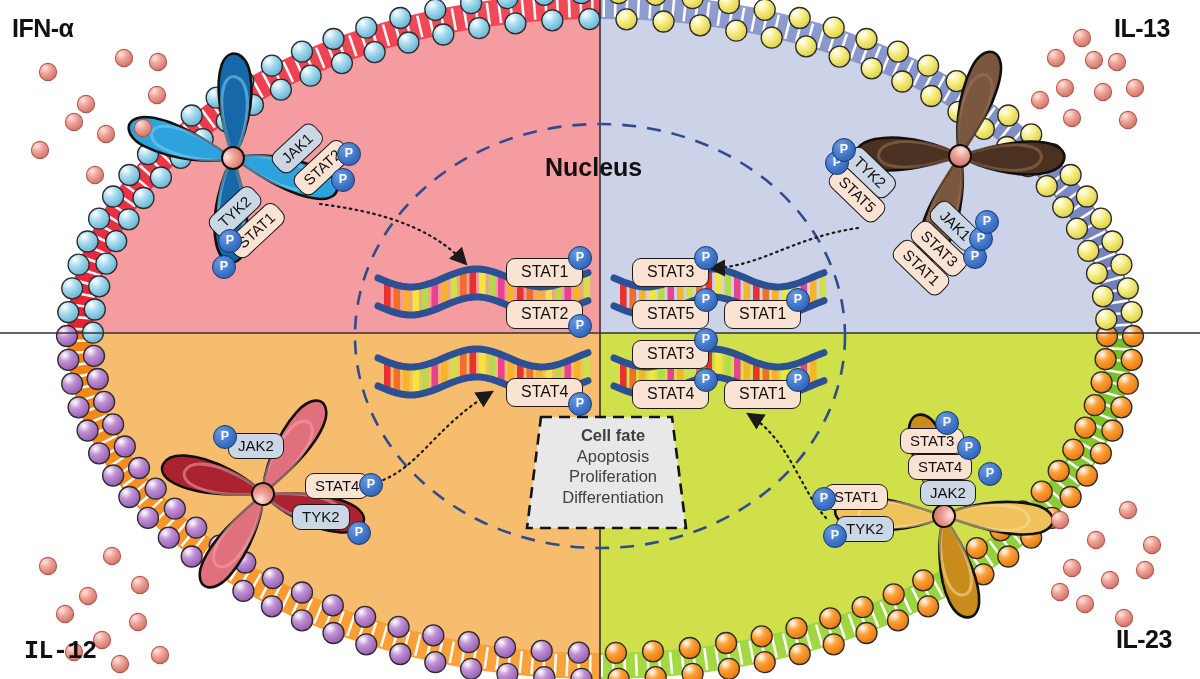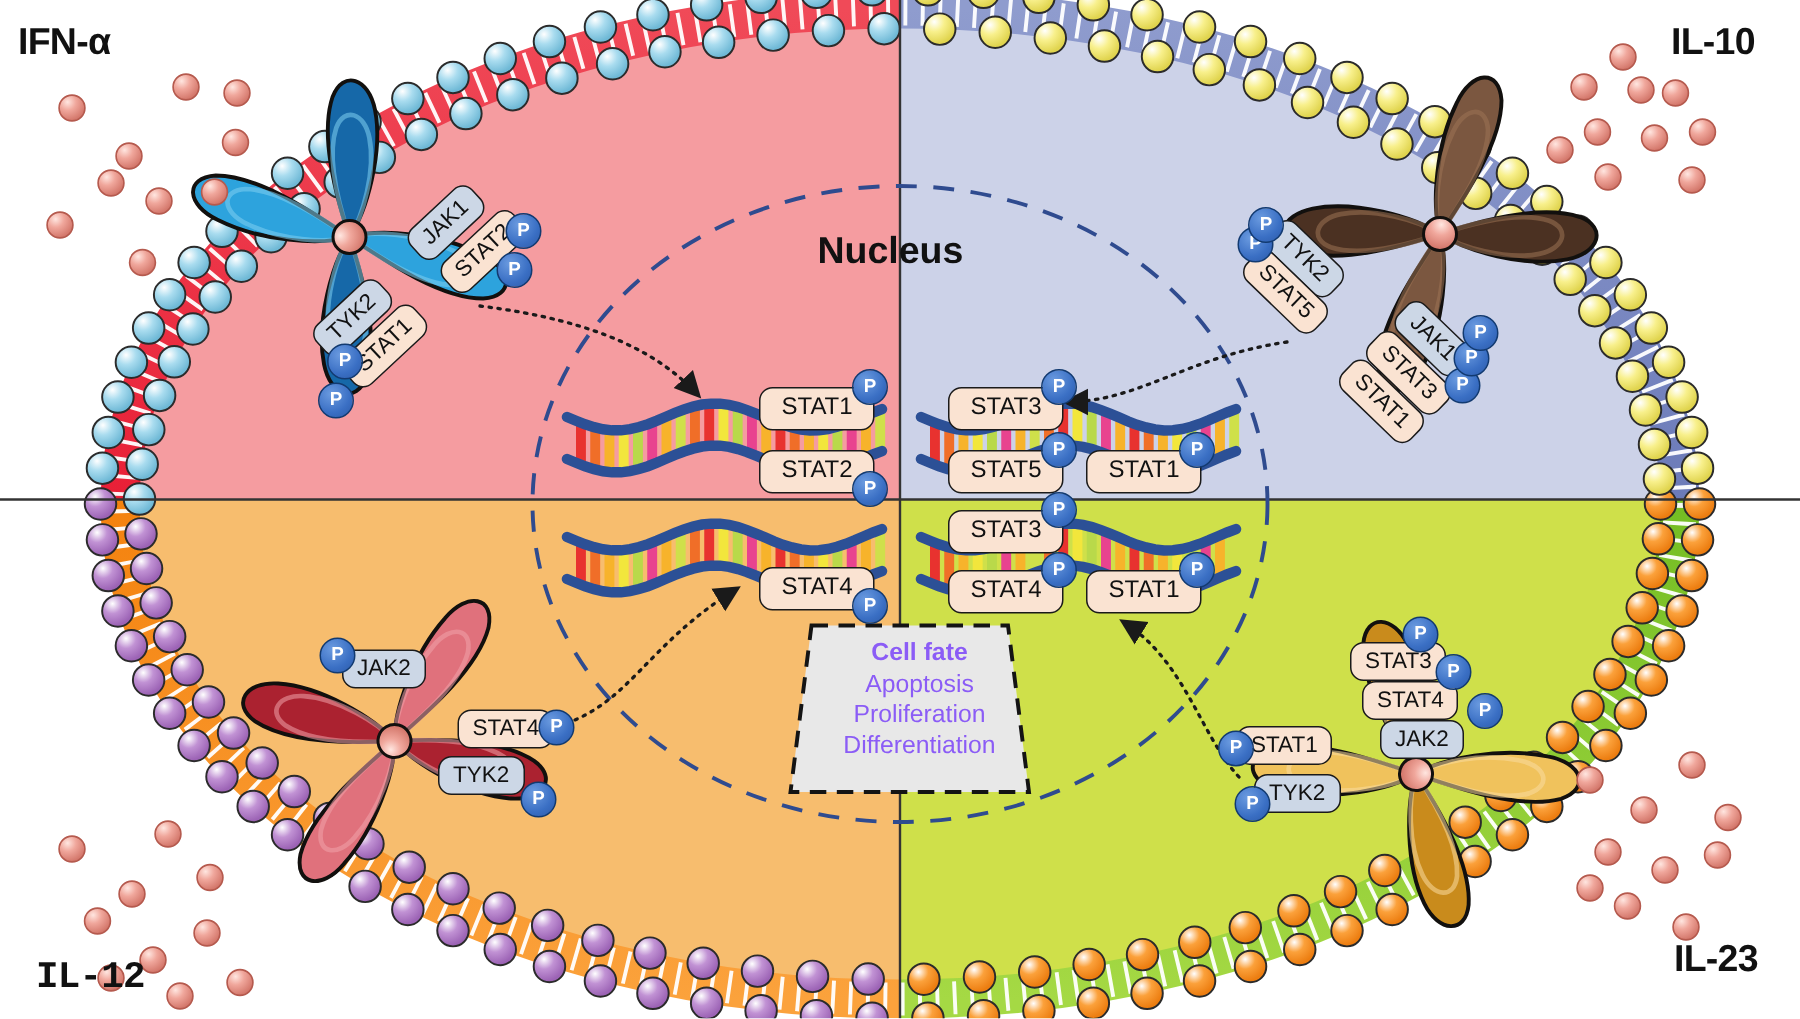--- a/index.html
+++ b/index.html
@@ -6,21 +6,21 @@
   html,body{margin:0;padding:0;background:#ffffff;}
   body{font-family:"Liberation Sans", sans-serif;}
   #stage{position:relative;width:1200px;height:679px;background:#ffffff;overflow:hidden;border-radius:25px;}
   #stage svg{position:absolute;left:0;top:0;}
   .corner-label{position:absolute;font-weight:bold;font-size:25px;color:#111111;letter-spacing:-0.5px;font-family:"Liberation Sans", sans-serif;}
   #lbl-ifna{left:12px;top:14px;}
   #lbl-il10{left:1114px;top:14px;}
   #lbl-il12{left:24px;top:637px;font-family:Liberation Mono, monospace;}
   #lbl-il23{left:1116px;top:625px;}
   .nuc-label{position:absolute;left:545px;top:153px;font-size:25px;font-weight:bold;color:#111;}
-  .cellfate{position:absolute;left:548px;top:425px;width:130px;text-align:center;color:#8b5cf6;font-size:16.5px;line-height:20.5px;}
+  .cellfate{position:absolute;left:548px;top:425px;width:130px;text-align:center;color:#404040;font-size:16.5px;line-height:20.5px;}
   .cellfate .hd{font-weight:bold;}
   .pill{position:absolute;transform-origin:0 0;white-space:nowrap;border:1.7px solid #1a1a1a;border-radius:9px;
         font-size:15px;line-height:1;padding:4px 9px 5px 9px;color:#111;font-family:"Liberation Sans", sans-serif;}
   .pill.jak{background:#ccd7e6;}
   .pill.stat{background:#fae3d2;}
   .pdot{position:absolute;width:22px;height:22px;border-radius:50%;background:radial-gradient(circle at 35% 30%,#6b9be0,#3a6fc4 60%,#2d5aa8);
         border:1.4px solid #123a70;color:#fff;font-size:12.5px;font-weight:bold;text-align:center;line-height:20px;}
 </style>
 </head>
 <body>
@@ -520,21 +520,21 @@
         <circle cx="1145" cy="570" r="8.6" fill="url(#gLigand)" stroke="#b55a4e" stroke-width="1.1"></circle>
         <circle cx="1085" cy="604" r="8.6" fill="url(#gLigand)" stroke="#b55a4e" stroke-width="1.1"></circle>
         <circle cx="1124" cy="618" r="8.6" fill="url(#gLigand)" stroke="#b55a4e" stroke-width="1.1"></circle>
         <circle cx="1060" cy="592" r="8.6" fill="url(#gLigand)" stroke="#b55a4e" stroke-width="1.1"></circle>
       </g>
 
     <path d="M541,417 L672,417 L686,528 L527,528 Z" fill="#e8e8e8" stroke="#141414" stroke-width="2.6" stroke-dasharray="11 7"></path>
   </svg>
 
   <div class="corner-label" id="lbl-ifna">IFN-α</div>
-  <div class="corner-label" id="lbl-il10">IL-10</div>
+  <div class="corner-label" id="lbl-il10">IL-13</div>
   <div class="corner-label" id="lbl-il12">IL-12</div>
   <div class="corner-label" id="lbl-il23">IL-23</div>
 
   <div class="nuc-label">Nucleus</div>
 
   <div class="cellfate">
     <div class="hd">Cell fate</div>
     <div>Apoptosis</div>
     <div>Proliferation</div>
     <div>Differentiation</div>

